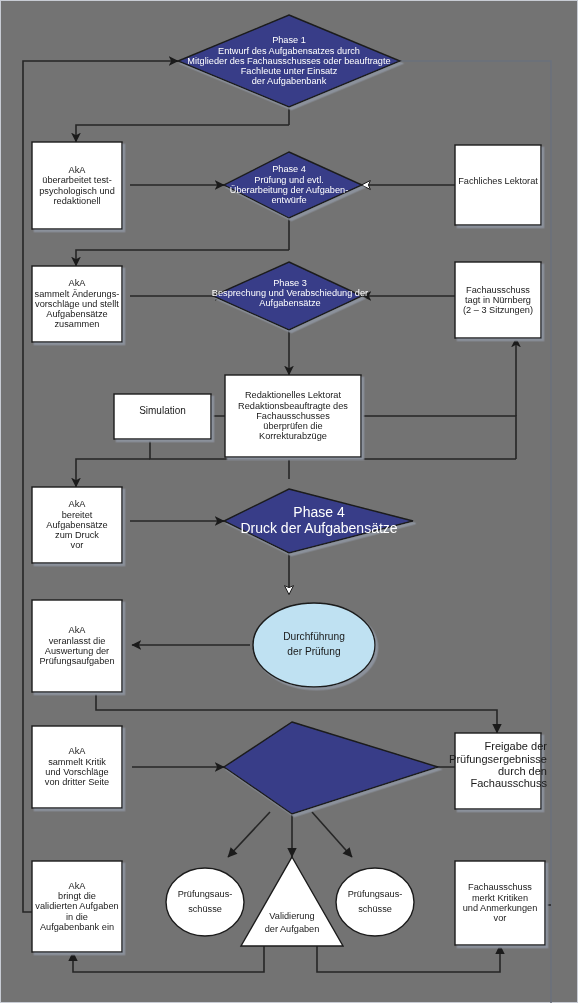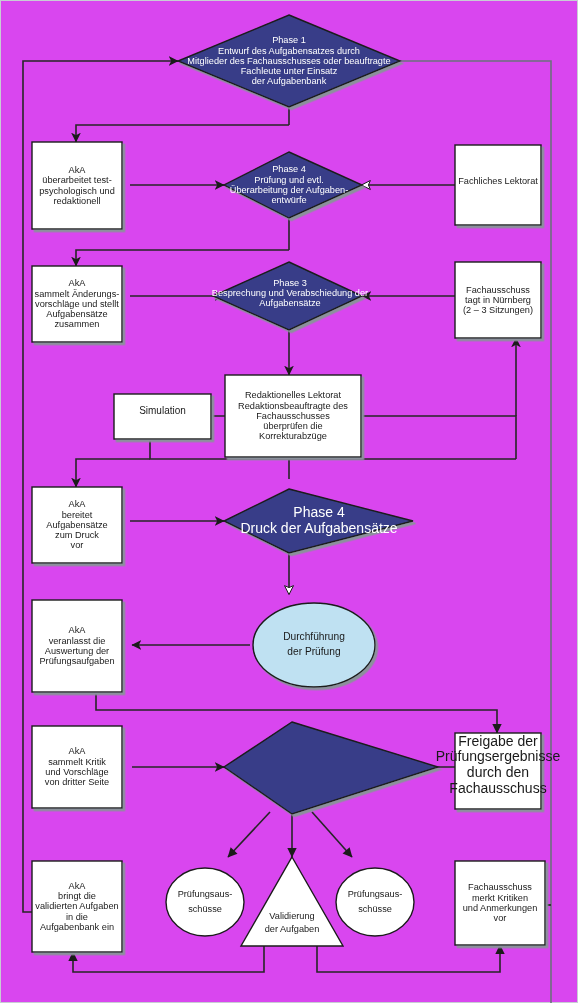--- a/index.html
+++ b/index.html
@@ -1,21 +1,21 @@
 <!DOCTYPE html>
 <html><head>
 <meta charset="utf-8">
 <title>Flowchart</title>
 <style>
   html,body{margin:0;padding:0;background:#ffffff;}
   body{font-family:"Liberation Sans",sans-serif;}
   #stage{
     position:relative;
     width:578px;height:1003px;
-    background:#d946ef;
+    background:#737373;
     overflow:hidden;
   }
   #stage > svg{position:absolute;left:0;top:0;}
   .lbl{
     position:absolute;
     display:flex;align-items:center;justify-content:center;
     text-align:center;
     line-height:1.12;
     pointer-events:none;
     white-space:pre-line;
@@ -207,21 +207,21 @@
 
   <div class="lbl lbl-dark" style="left:259px;top:618px;width:110px;height:54px;font-size:10.2px;line-height:1.45;text-align:center;">Durchführung
 der Prüfung</div>
 
   <div class="lbl lbl-dark" style="left:30px;top:726px;width:94px;height:82px;font-size:9.2px;">AkA
 sammelt Kritik
 und Vorschläge
 von dritter Seite</div>
 
 
-  <div class="lbl lbl-dark" style="left:453px;top:733px;width:90px;height:64px;font-size:14px;">Freigabe der
+  <div class="lbl lbl-dark" style="left:453px;top:733px;width:90px;height:64px;font-size:11px;text-align:right;">Freigabe der
 Prüfungsergebnisse
 durch den
 Fachausschuss</div>
 
   <div class="lbl lbl-dark" style="left:28px;top:861px;width:98px;height:91px;font-size:9.2px;">AkA
 bringt die
 validierten Aufgaben
 in die
 Aufgabenbank ein</div>
 

